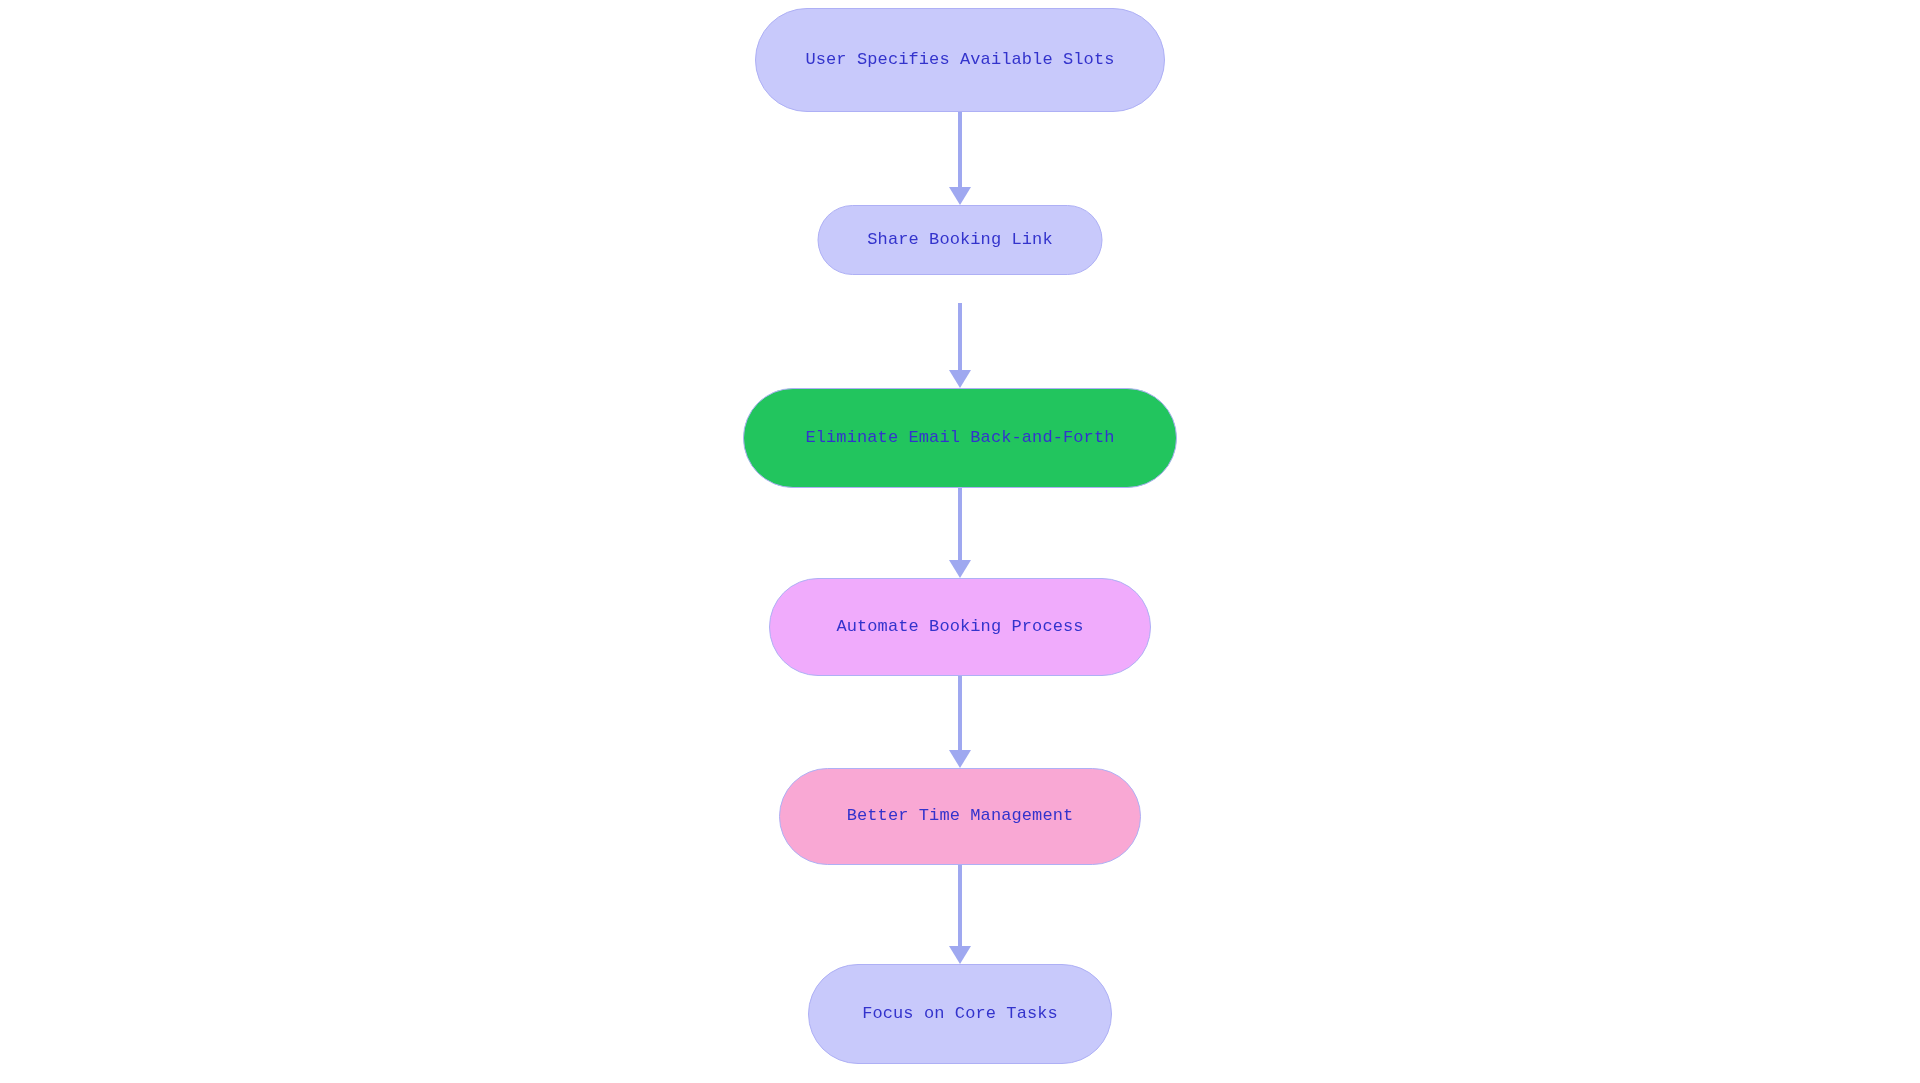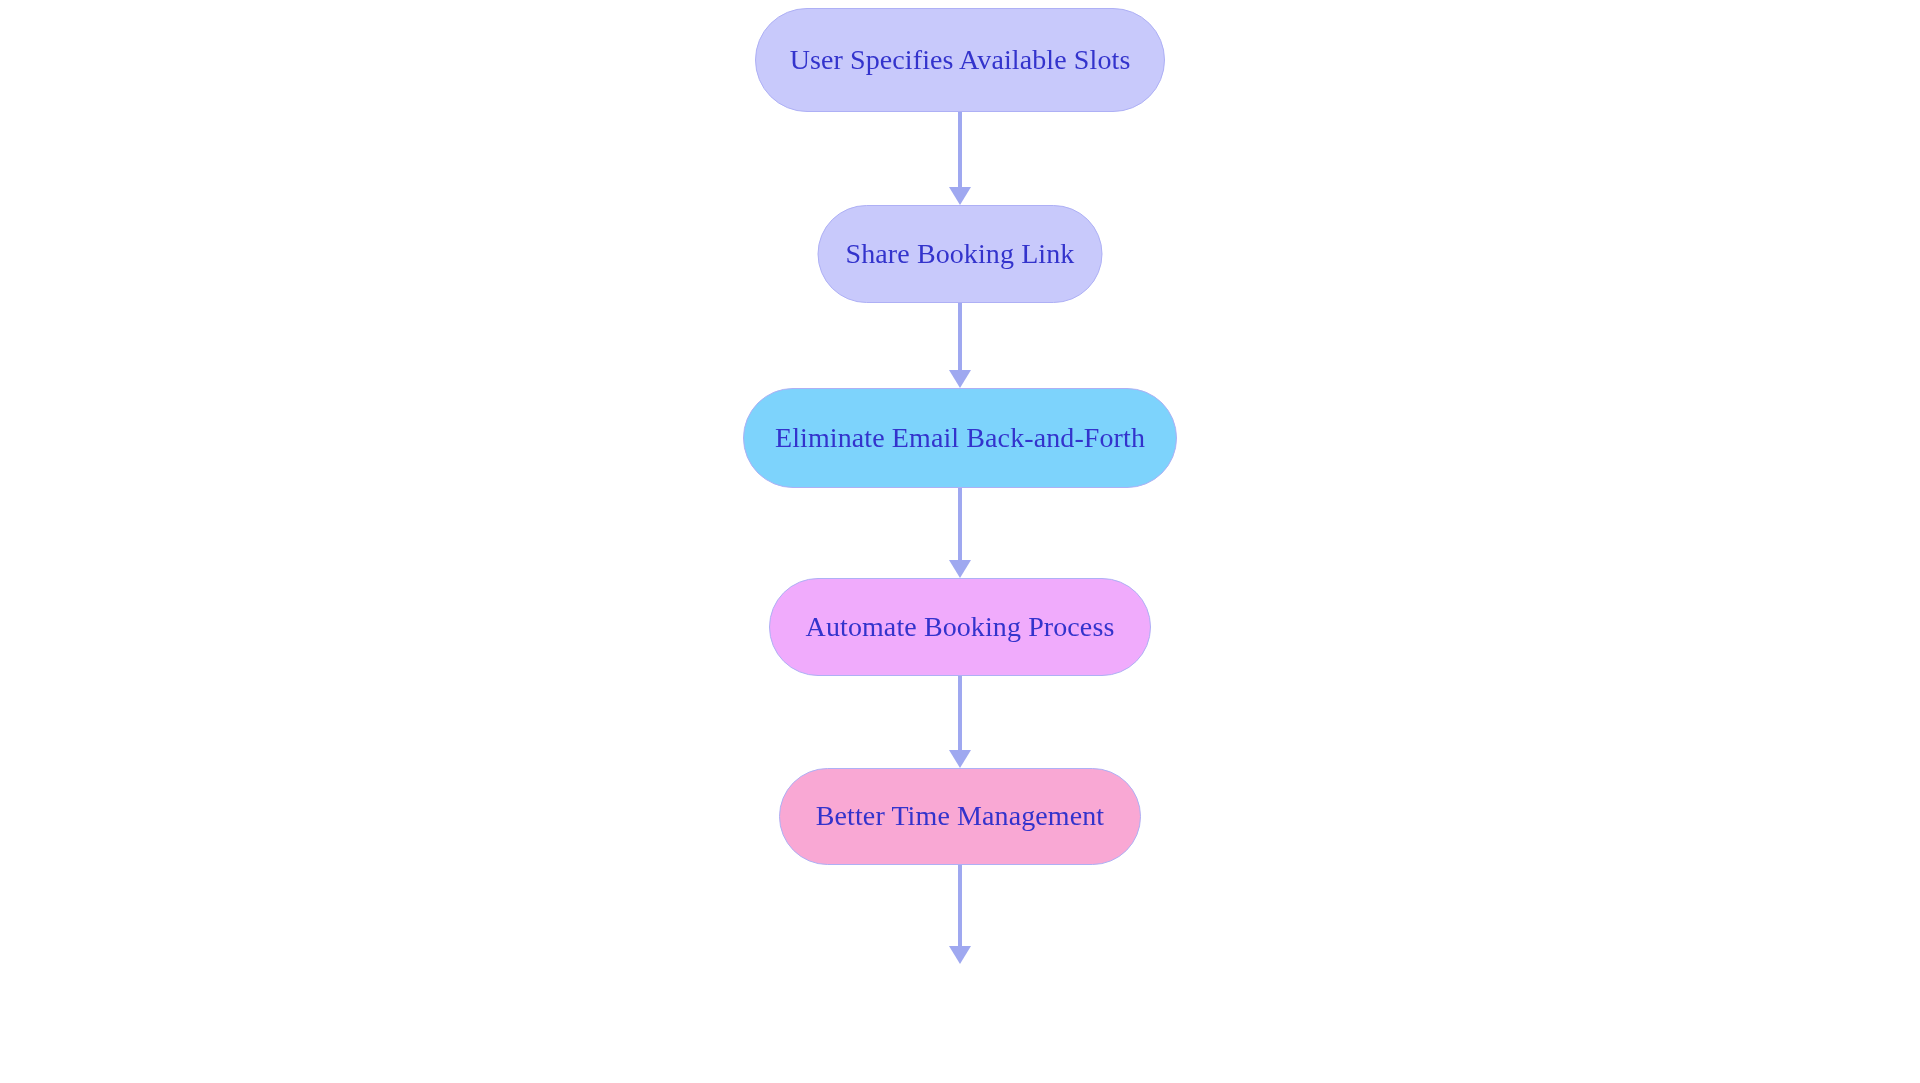--- a/index.html
+++ b/index.html
@@ -29,22 +29,22 @@
     display: flex;
     align-items: center;
     justify-content: center;
     background: #c8c9fb;
     border: 1px solid #aeb0f5;
     border-radius: 999px;
     transform: translateX(-50%);
     z-index: 2;
   }
   .flow-node-label {
-    font-family: Liberation Serif, serif;
-    font-size: 28px;
+    font-family: Liberation Mono, monospace;
+    font-size: 17px;
     font-weight: 400;
     line-height: 1.1;
     color: #3333cc;
     letter-spacing: 0.1px;
     white-space: nowrap;
     text-align: center;
   }
 
   
   .flow-edge {
@@ -92,25 +92,28 @@
       <div class="flow-edge-line" style="height: 75px; background: rgb(159, 168, 240);"></div>
       <div class="flow-edge-arrow" style="border-top-color: rgb(159, 168, 240);"></div>
     </div>
     <div class="flow-edge" style="left: 960px; top: 865px; height: 99px; width: 24px;">
       <div class="flow-edge-line" style="height: 82px; background: rgb(159, 168, 240);"></div>
       <div class="flow-edge-arrow" style="border-top-color: rgb(159, 168, 240);"></div>
     </div>
     <div class="flow-node" style="left: 960px; top: 8px; width: 410px; height: 104px; background: rgb(200, 201, 251); border-color: rgb(174, 176, 245);">
       <span class="flow-node-label" style="color: rgb(51, 51, 204);">User Specifies Available Slots</span>
     </div>
-    <div class="flow-node" style="left: 960px; top: 205px; width: 285px; height: 98px; background: rgb(200, 201, 251); border-color: rgb(174, 176, 245);">
+    <div class="flow-node" style="left: 960px; top: 205px; width: 285px; height: 70px; background: rgb(200, 201, 251); border-color: rgb(174, 176, 245);">
       <span class="flow-node-label" style="color: rgb(51, 51, 204);">Share Booking Link</span>
     </div>
-    <div class="flow-node" style="left: 960px; top: 388px; width: 434px; height: 100px; background: #7dd3fc; border-color: rgb(174, 176, 245);">
+    <div class="flow-node" style="left: 960px; top: 388px; width: 434px; height: 100px; background: #22c55e; border-color: rgb(174, 176, 245);">
       <span class="flow-node-label" style="color: rgb(51, 51, 204);">Eliminate Email Back-and-Forth</span>
     </div>
     <div class="flow-node" style="left: 960px; top: 578px; width: 382px; height: 98px; background: #f0abfc; border-color: rgb(174, 176, 245);">
       <span class="flow-node-label" style="color: rgb(51, 51, 204);">Automate Booking Process</span>
     </div>
     <div class="flow-node" style="left: 960px; top: 768px; width: 362px; height: 97px; background: #f9a8d4; border-color: rgb(174, 176, 245);">
       <span class="flow-node-label" style="color: rgb(51, 51, 204);">Better Time Management</span>
     </div>
+    <div class="flow-node" style="left: 960px; top: 964px; width: 304px; height: 100px; background: rgb(200, 201, 251); border-color: rgb(174, 176, 245);">
+      <span class="flow-node-label" style="color: rgb(51, 51, 204);">Focus on Core Tasks</span>
+    </div>
   </div>
 
 </body></html>

